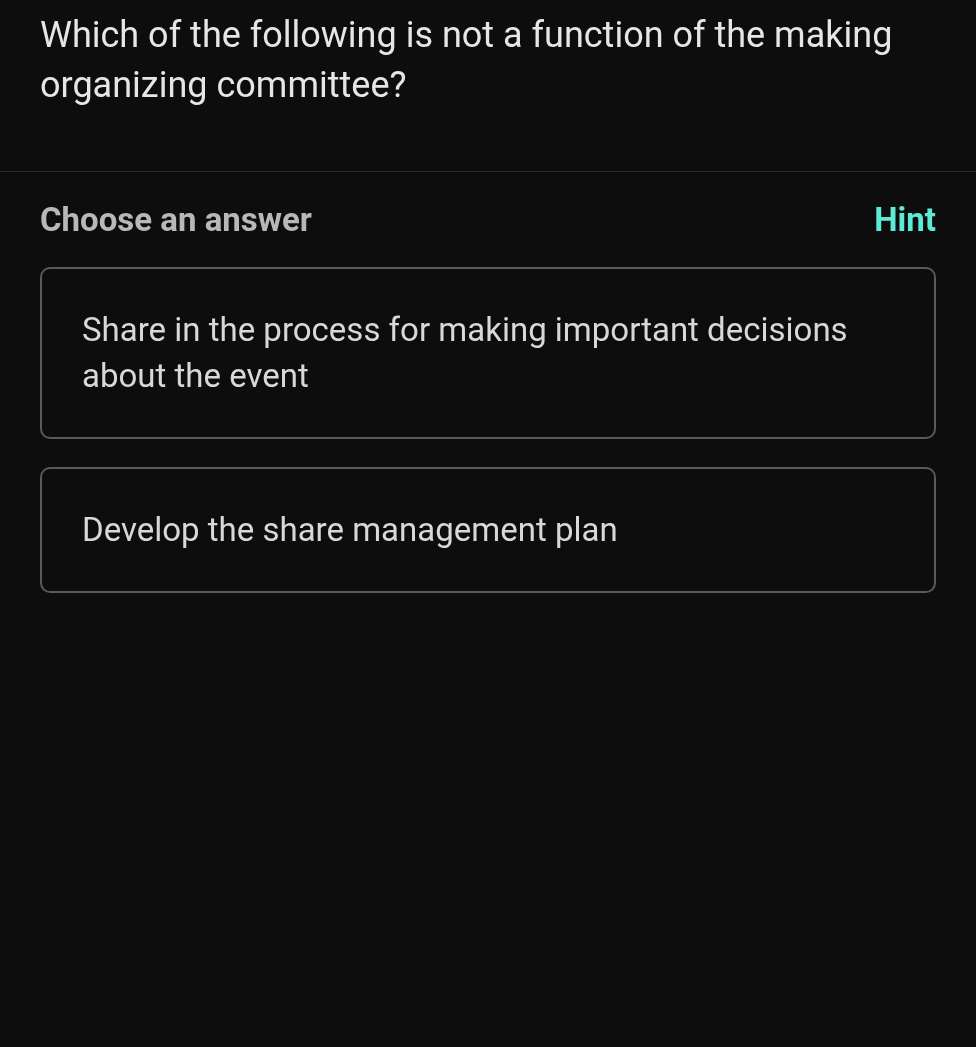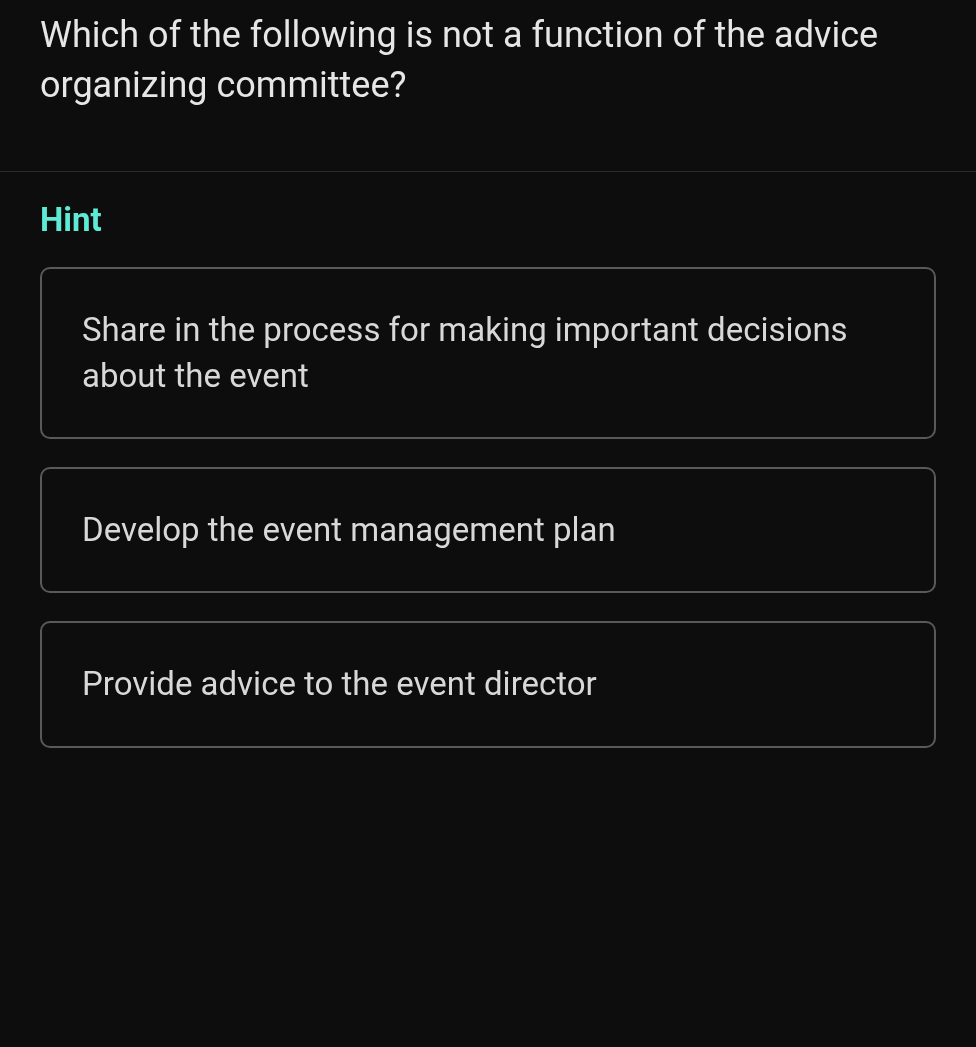--- a/index.html
+++ b/index.html
@@ -57,33 +57,31 @@
       font-size: 33px;
       font-weight: 400;
       line-height: 1.4;
       color: #d8d8d8;
     }
   </style>
 </head>
 <body>
 
 <div class="question-section">
-  <div class="question-text">Which of the following is not a function of the advice organizing committee?</div>
+  <div class="question-text">Which of the following is not a function of the making organizing committee?</div>
 </div>
 
 <div class="answer-section">
   <div class="answer-header">
+    <div class="choose-label">Choose an answer</div>
     <div class="hint-link">Hint</div>
   </div>
 
   <div class="answer-option">
     <div class="answer-text">Share in the process for making important decisions about the event</div>
   </div>
 
   <div class="answer-option">
-    <div class="answer-text">Develop the event management plan</div>
+    <div class="answer-text">Develop the share management plan</div>
   </div>
 
 
-  <div class="answer-option">
-    <div class="answer-text">Provide advice to the event director</div>
-  </div>
 </div>
 
 </body></html>

